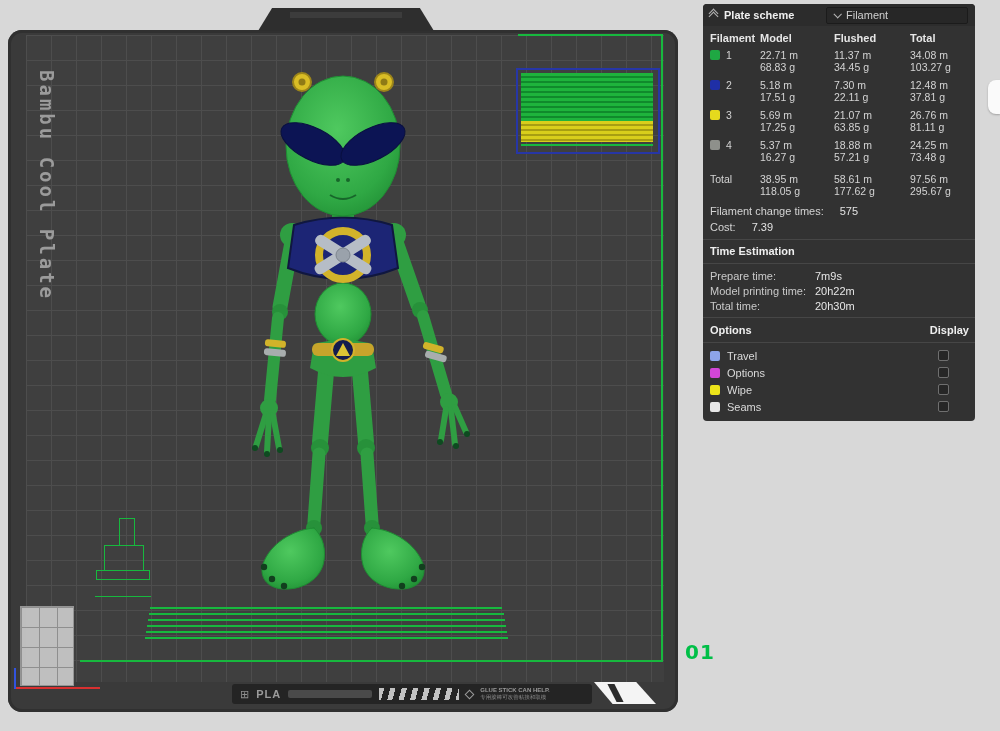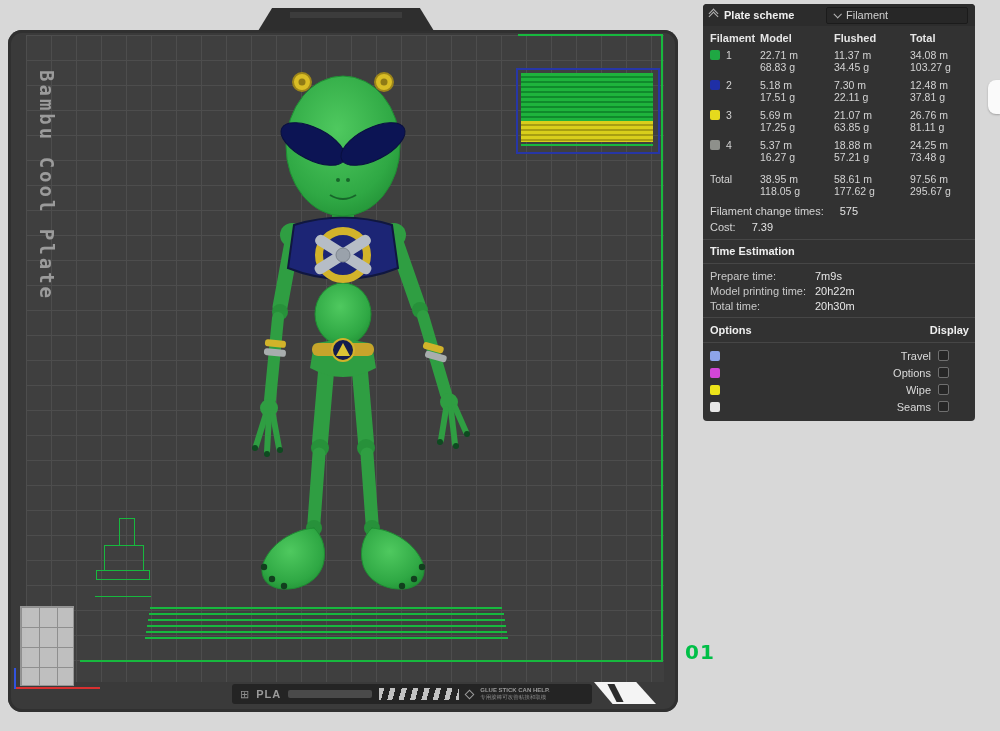--- a/index.html
+++ b/index.html
@@ -91,21 +91,21 @@
   .drow { padding:2.5px 0; }
   .stats { padding:3px 7px 0 7px; color:#d4d4d4; }
   .stats .line { padding:2px 0; }
   .stats .val { margin-left:16px; color:#e2e2e2; }
   .divider { border-top:1px solid #464646; margin:4px 0; }
   .sect-title { font-weight:bold; color:#efefef; padding:1px 7px 2px 7px; }
   .time-row { display:grid; grid-template-columns:105px 1fr; padding:1.5px 7px; }
   .time-row .lbl { color:#c9c9c9; } .time-row .val { color:#e6e6e6; }
   .opt-head { display:flex; justify-content:space-between; font-weight:bold; color:#efefef;
            padding:2px 6px 2px 7px; }
-  .opt-row { display:flex; align-items:center; gap:7px; padding:0 7px; height:17px;text-align:right; }
+  .opt-row { display:flex; align-items:center; gap:7px; padding:0 7px; height:17px; }
   .opt-row .lbl { flex:1; color:#dadada; }
   .checkbox { width:11px; height:11px; background:#262626; border:1px solid #6f6f6f; border-radius:2px;
            margin-right:19px; }
 </style>
 </head>
 <body>
 
 <div class="stage">
 
   <div class="plate">

